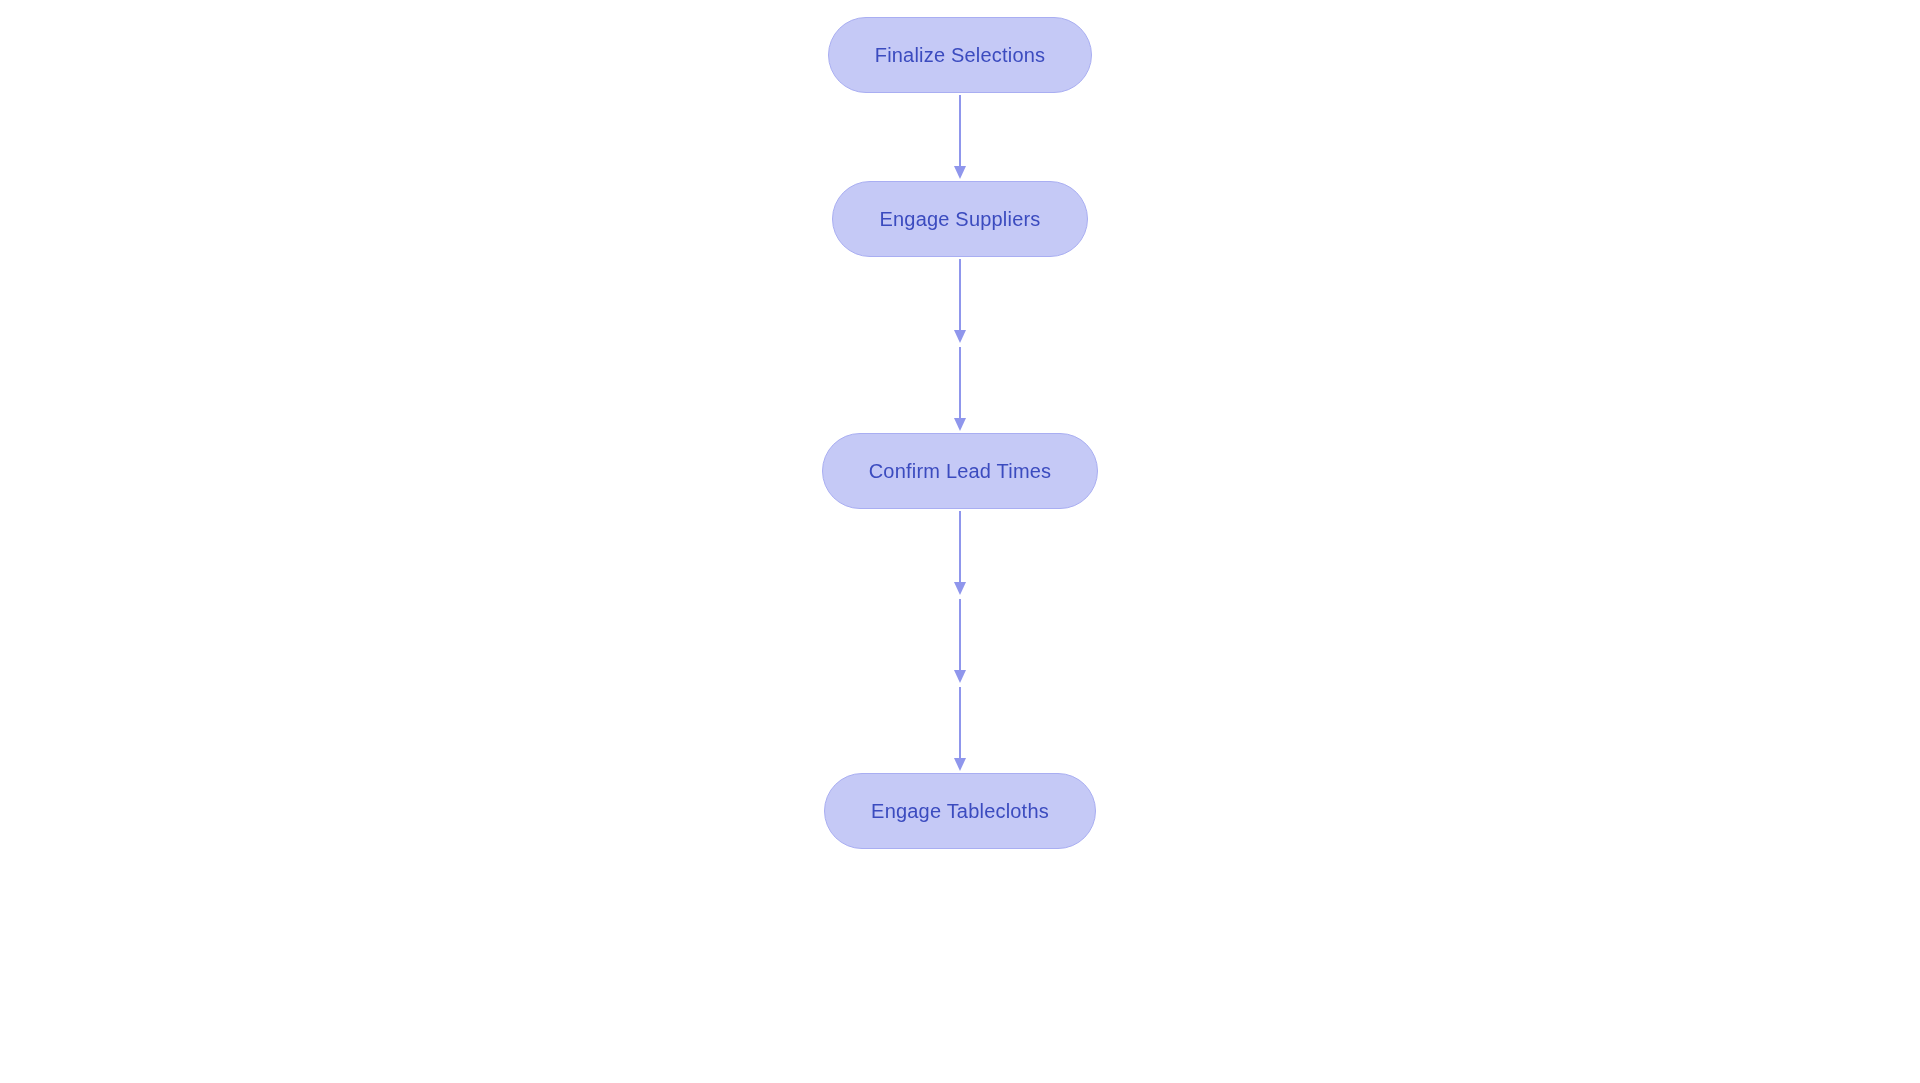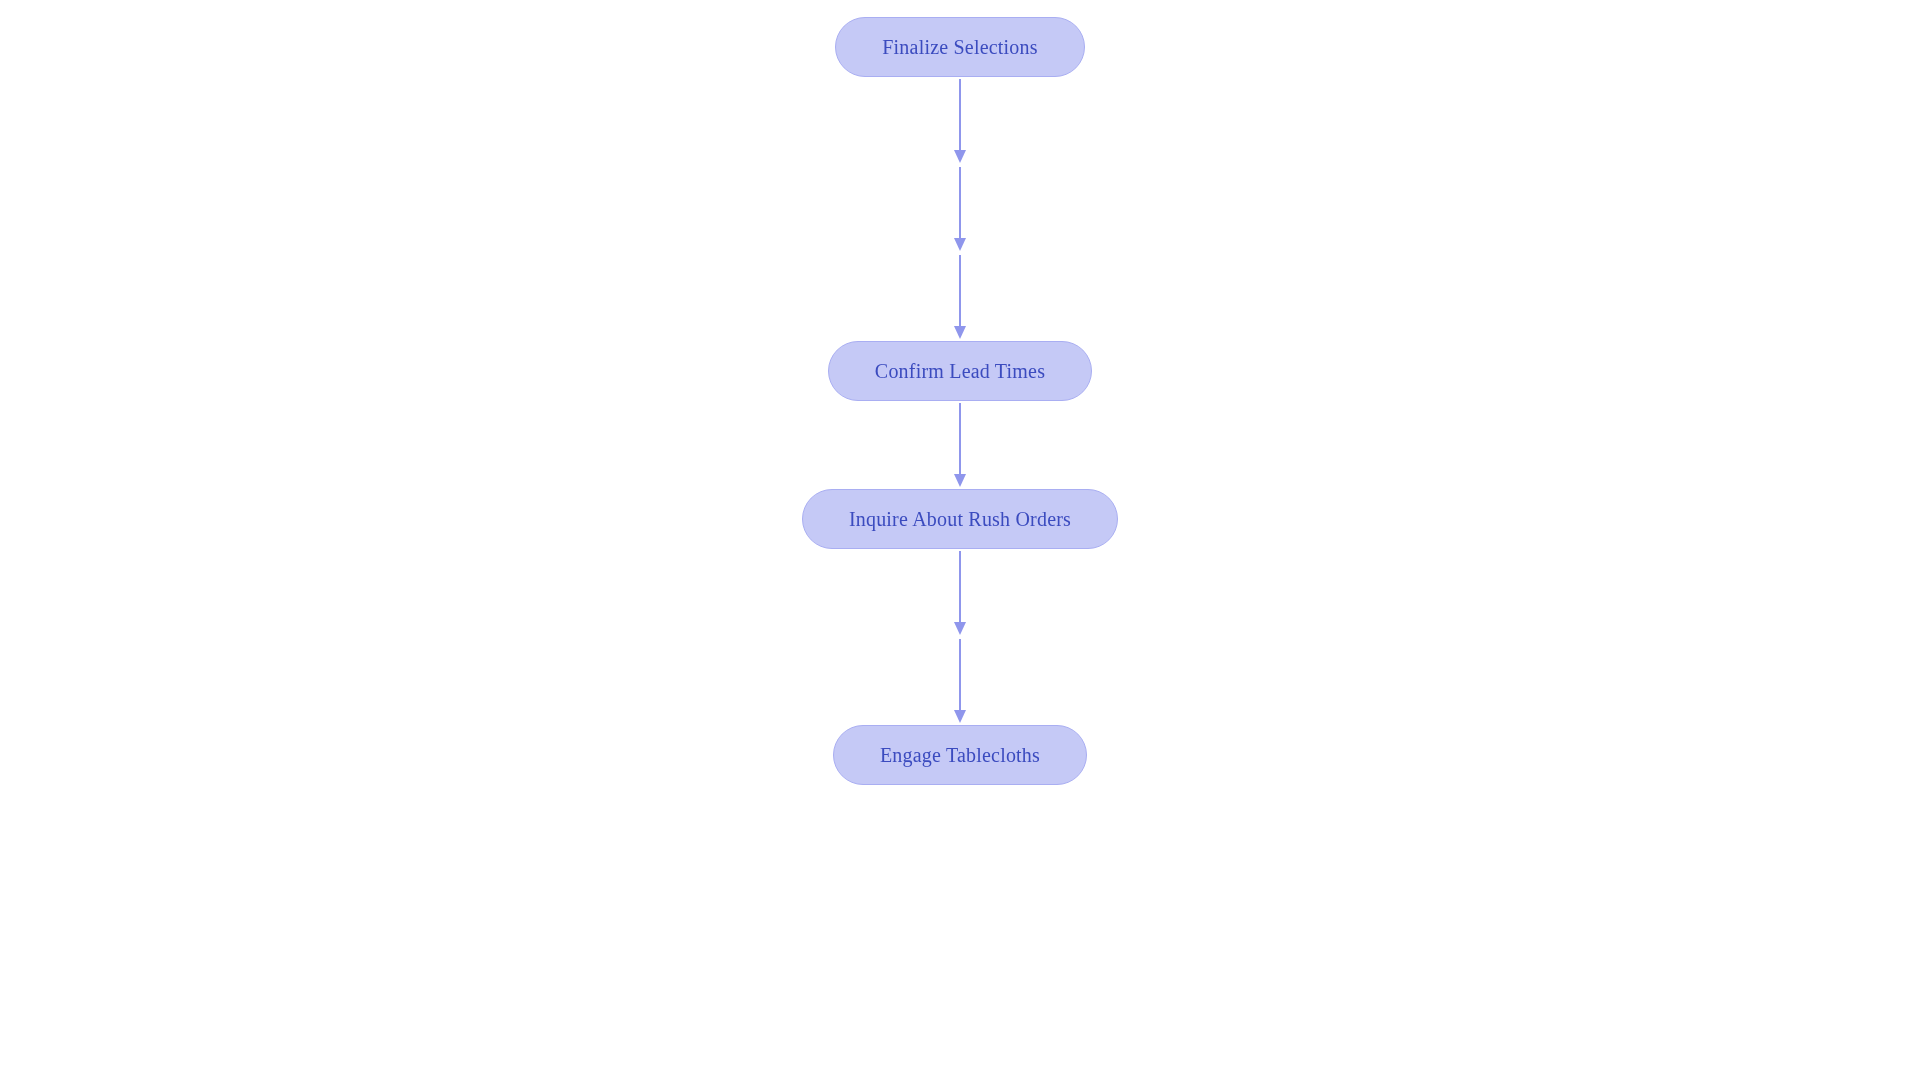--- a/index.html
+++ b/index.html
@@ -20,34 +20,33 @@
     width: 1920px;
     height: 1083px;
     background: var(--bg);
     display: flex;
     flex-direction: column;
     align-items: center;
     padding-top: 17px;
     overflow: hidden;
   }
   .flow-node {
-    height: 60px;
+    height: 76px;
     padding: 0 46px;
     display: flex;
     align-items: center;
     justify-content: center;
     background: var(--node-fill);
     border: 1.5px solid var(--node-border);
     border-radius: 40px;
     color: var(--node-text);
     font-size: 20px;
     letter-spacing: 0.2px;
     white-space: nowrap;
     flex: 0 0 auto;
-    font-family: Liberation Serif, serif;
   }
   .flow-arrow {
     height: 88px;
     width: 18px;
     display: flex;
     align-items: center;
     justify-content: center;
     color: var(--arrow);
     flex: 0 0 auto;
   }
@@ -62,20 +61,23 @@
     <span>Finalize Selections</span>
   </div>
 
   <div class="flow-arrow">
     <svg width="18" height="88" viewBox="0 0 18 88" aria-hidden="true">
       <line x1="9" y1="2" x2="9" y2="74" stroke="currentColor" stroke-width="2"></line>
       <polygon points="3,73 15,73 9,86" fill="currentColor"></polygon>
     </svg>
   </div>
 
+  <div class="flow-node">
+    <span>Engage Suppliers</span>
+  </div>
 
   <div class="flow-arrow">
     <svg width="18" height="88" viewBox="0 0 18 88" aria-hidden="true">
       <line x1="9" y1="2" x2="9" y2="74" stroke="currentColor" stroke-width="2"></line>
       <polygon points="3,73 15,73 9,86" fill="currentColor"></polygon>
     </svg>
   </div>
 
 
   <div class="flow-arrow">
@@ -89,23 +91,20 @@
     <span>Confirm Lead Times</span>
   </div>
 
   <div class="flow-arrow">
     <svg width="18" height="88" viewBox="0 0 18 88" aria-hidden="true">
       <line x1="9" y1="2" x2="9" y2="74" stroke="currentColor" stroke-width="2"></line>
       <polygon points="3,73 15,73 9,86" fill="currentColor"></polygon>
     </svg>
   </div>
 
-  <div class="flow-node">
-    <span>Inquire About Rush Orders</span>
-  </div>
 
   <div class="flow-arrow">
     <svg width="18" height="88" viewBox="0 0 18 88" aria-hidden="true">
       <line x1="9" y1="2" x2="9" y2="74" stroke="currentColor" stroke-width="2"></line>
       <polygon points="3,73 15,73 9,86" fill="currentColor"></polygon>
     </svg>
   </div>
 
 
   <div class="flow-arrow">

